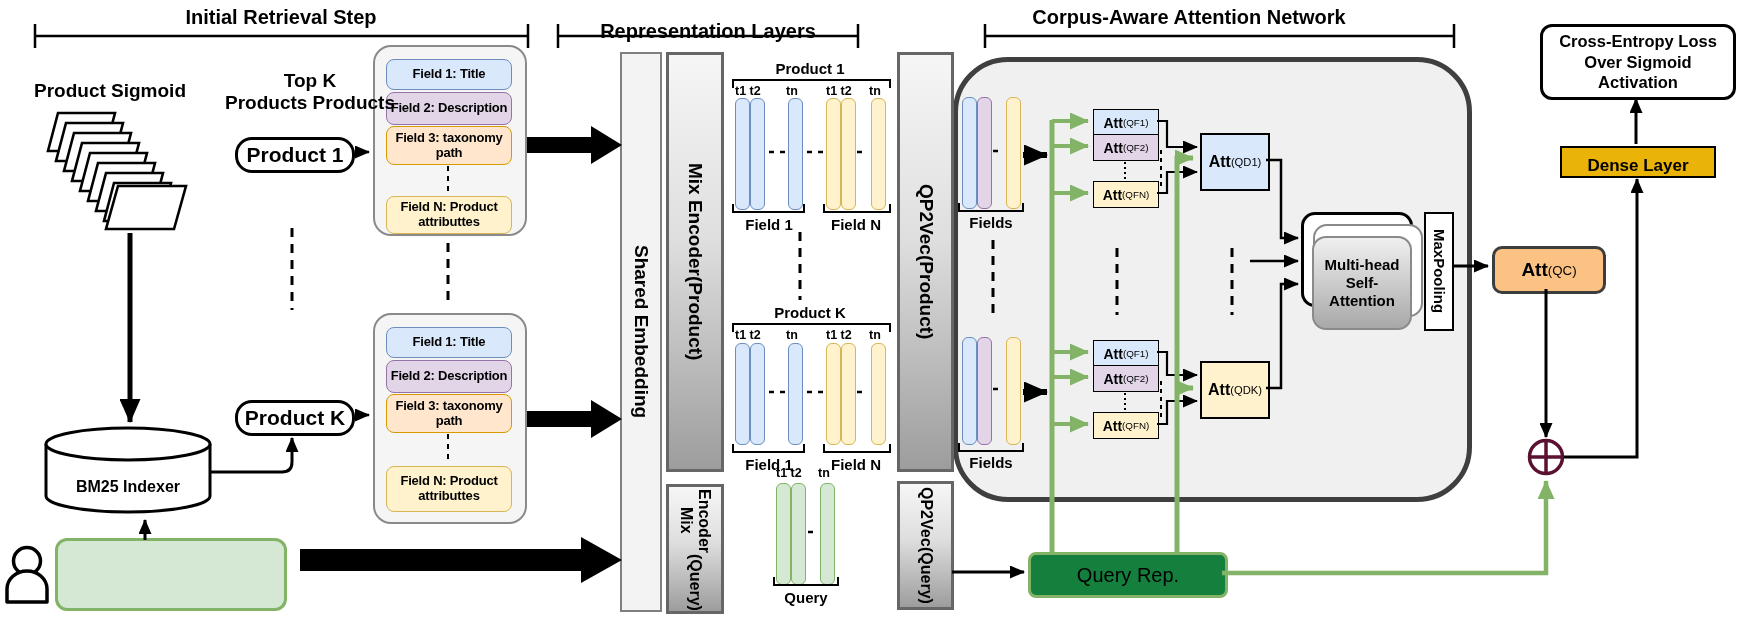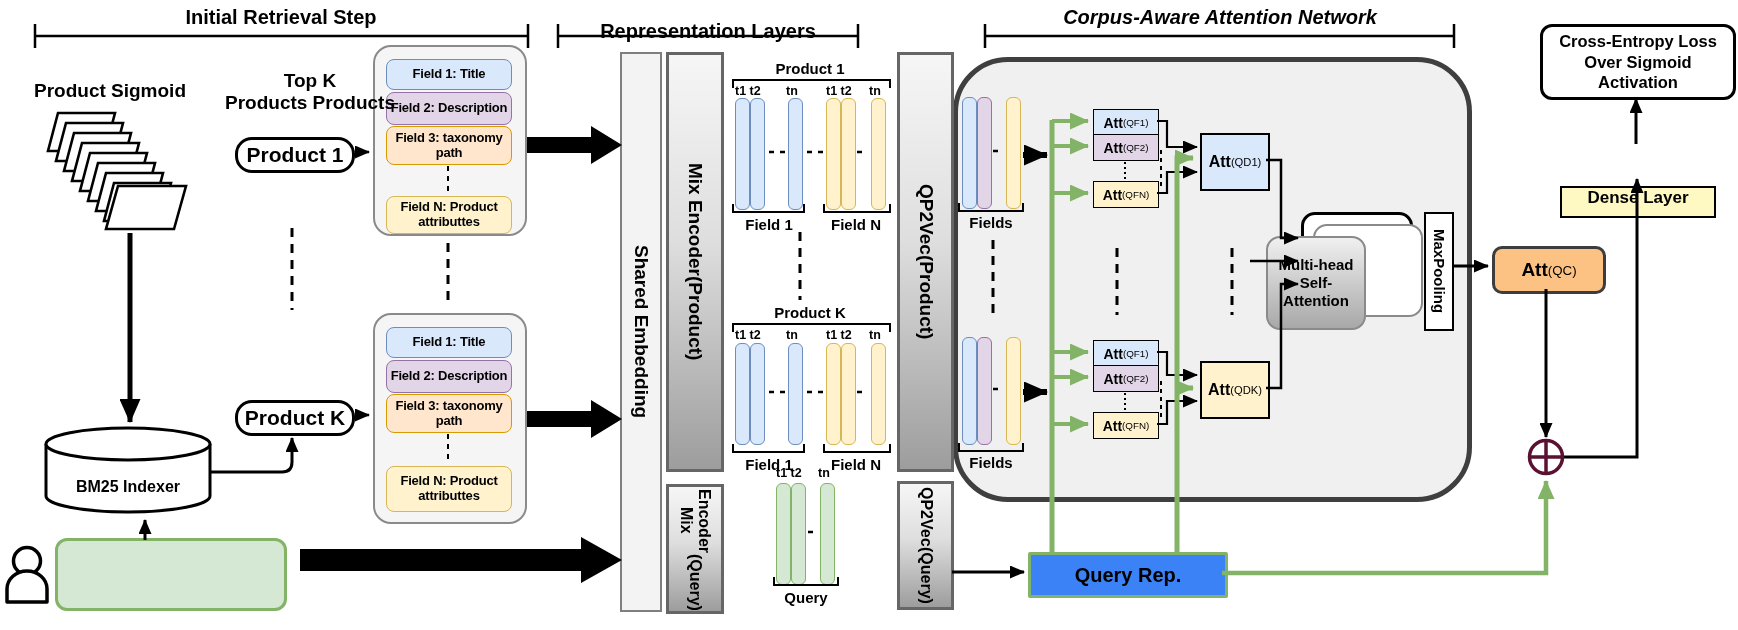--- a/index.html
+++ b/index.html
@@ -66,21 +66,21 @@
     </g>
 
     <g fill="#fff" stroke="#000" stroke-width="3.5" stroke-linejoin="round">
       <circle cx="27" cy="561" r="13.5"></circle>
       <path d="M7,602 V589 A20,18 0 0 1 47,589 V602 Z"></path>
     </g>
   </svg>
 
   <div class="hdr" style="left:131px;top:6px;width:300px;">Initial Retrieval Step</div>
   <div class="hdr" style="left:558px;top:6px;width:300px;margin-top:14px;">Representation Layers</div>
-  <div class="hdr" style="left:1040px;top:6px;width:360px;font-style:italic;">Corpus-Aware Attention Network</div>
+  <div class="hdr" style="left:1009px;top:6px;width:360px;">Corpus-Aware Attention Network</div>
 
   <div class="lbl ctr" style="left:30px;top:80px;width:160px;font-size:19px;">Product Sigmoid</div>
   <div class="lbl ctr" style="left:210px;top:70px;width:200px;font-size:19px;">
     <div>Top K</div>
     <div>Products Products</div>
   </div>
 
   <div class="pill" style="top:137px;">
       <span>Product 1</span>
     </div>
@@ -220,39 +220,39 @@
       <span>Att</span>
       <sub>(QD1)</sub>
     </div>
   <div class="qdbox c-yellow" style="top:361px;">
       <span>Att</span>
       <sub>(QDK)</sub>
     </div>
 
   <div class="stackbox" style="left:1301px;top:212px;width:106px;height:89px;background:#fff;border:3px solid #000;"></div>
   <div class="stackbox" style="left:1313px;top:224px;width:106px;height:89px;background:#fff;border:2.5px solid #8a8a8a;"></div>
-  <div class="stackbox" style="left:1266px;top:236px;width:96px;height:90px;background:linear-gradient(180deg,#f0f0f0,#a8a8a8);border:2.5px solid #8a8a8a;display:flex;flex-direction:column;align-items:center;justify-content:center;font-weight:bold;font-size:15px;line-height:1.2;text-align:right;">
+  <div class="stackbox" style="left:1312px;top:236px;width:96px;height:90px;background:linear-gradient(180deg,#f0f0f0,#a8a8a8);border:2.5px solid #8a8a8a;display:flex;flex-direction:column;align-items:center;justify-content:center;font-weight:bold;font-size:15px;line-height:1.2;text-align:right;">
     <div>Multi-head</div>
     <div>Self-</div>
     <div>Attention</div>
   </div>
   <div class="vbar" style="left:1424px;top:212px;width:26px;height:115px;background:#fff;border:2px solid #000;font-size:15px;">
     <div>MaxPooling</div>
   </div>
 
   <div class="abs" style="left:1492px;top:246px;width:108px;height:42px;background:#fbc283;border:3px solid #3d3d3d;border-radius:10px;display:flex;align-items:center;justify-content:center;font-weight:bold;font-size:19px;z-index:2;">
     <span>Att</span>
       <sub>(QC)</sub>
   </div>
 
-  <div class="abs" style="left:1028px;top:552px;width:194px;height:40px;background:#3b82f6;border:3.5px solid #82b366;border-radius:2px;display:flex;align-items:center;justify-content:center;font-weight:bold;font-size:20px;z-index:2;">
+  <div class="abs" style="left:1028px;top:552px;width:194px;height:40px;background:#15803d;border:3.5px solid #82b366;border-radius:8px;display:flex;align-items:center;justify-content:center;font-weight:normal;font-size:20px;z-index:2;">
     <span>Query Rep.</span>
   </div>
 
-  <div class="abs" style="left:1560px;top:146px;width:152px;height:28px;background:#fef9c3;border:2px solid #000;display:flex;align-items:flex-start;justify-content:center;font-weight:bold;font-size:17px;z-index:2;margin-top:40px;">
+  <div class="abs" style="left:1560px;top:146px;width:152px;height:28px;background:#eab308;border:2px solid #000;display:flex;align-items:flex-end;justify-content:center;font-weight:bold;font-size:17px;z-index:2;">
     <span>Dense Layer</span>
   </div>
   <div class="abs" style="left:1540px;top:24px;width:190px;height:70px;background:#fff;border:3px solid #000;border-radius:12px;display:flex;flex-direction:column;align-items:center;justify-content:center;font-weight:bold;font-size:16.5px;line-height:1.25;text-align:center;z-index:2;">
     <div>Cross-Entropy Loss</div>
     <div>Over Sigmoid</div>
     <div>Activation</div>
   </div>
 
   <svg class="layer" width="1738" height="630">
     <defs>

